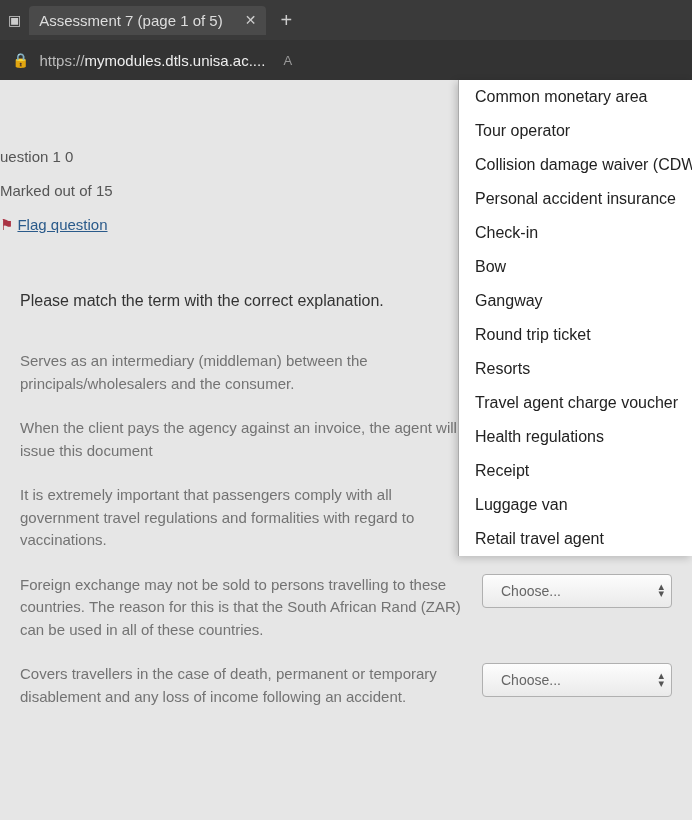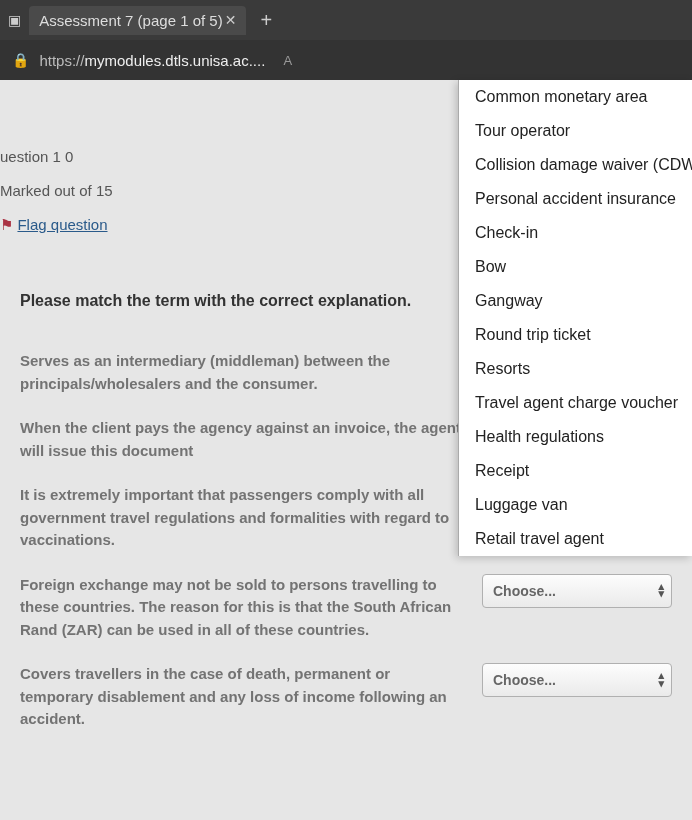--- a/index.html
+++ b/index.html
@@ -1,41 +1,41 @@
 <!DOCTYPE html>
 <html><head>
 <meta charset="utf-8">
 <style>
   * { margin: 0; padding: 0; box-sizing: border-box; font-family: Arial, sans-serif; }
   body { width: 692px; height: 820px; background: #e8e8e8; overflow: hidden; position: relative; }
 
   .browser-chrome { background: #3a3a3a; color: #c0c0c0; }
   .tab-bar { display: flex; align-items: center; height: 40px; padding: 0 8px; gap: 8px; }
-  .tab { display: flex; align-items: center; gap: 2px; background: #4a4a4a; padding: 6px 10px; border-radius: 4px 4px 0 0; font-size: 15px; color: #ddd; }
+  .tab { display: flex; align-items: center; gap: 22px; background: #4a4a4a; padding: 6px 10px; border-radius: 4px 4px 0 0; font-size: 15px; color: #ddd; }
   .tab-icon, .tab-close, .tab-add { color: #ccc; font-size: 14px; }
   .tab-add { font-size: 20px; padding: 0 6px; }
   .addr-bar { display: flex; align-items: center; height: 40px; padding: 0 12px; gap: 10px; background: #333; }
   .lock-icon { color: #aaa; font-size: 14px; }
   .url { color: #bbb; font-size: 15px; text-align: center; }
   .url .host { color: #eee; }
   .addr-right { color: #999; font-size: 13px; margin-left: 8px; }
 
   .page { background: #e6e6e6; height: calc(820px - 80px); padding-top: 60px; position: relative; }
 
   .meta-block { padding: 0 0 0 0px; color: #555; font-size: 15px; line-height: 2; }
   .meta-row { padding: 2px 0 2px 0; }
   .flag-link { color: #2a5a8a; text-decoration: underline; cursor: pointer; }
   .flag-ico { color: #a34; margin-right: 4px; }
 
-  .content { padding: 20px 20px 0 20px; font-weight: bold; }
+  .content { padding: 20px 20px 0 20px; }
   .prompt { font-size: 16px; color: #333; margin: 30px 0 40px 0; }
   .match-row { display: flex; gap: 20px; margin-bottom: 22px; align-items: flex-start; }
   .match-text { flex: 1; font-size: 15px; color: #737373; line-height: 1.5; }
   .select-wrap { width: 190px; position: relative; }
-  .choose-box { width: 190px; height: 34px; border: 1px solid #b0b0b0; border-radius: 4px; background: linear-gradient(#fdfdfd,#eaeaea); display: flex; align-items: center; padding: 0 10px; font-size: 14px; color: #666; cursor: pointer; }
+  .choose-box { width: 190px; height: 34px; border: 1px solid #b0b0b0; border-radius: 4px; background: linear-gradient(#fdfdfd,#eaeaea); display: flex; align-items: center; padding: 0 18px; font-size: 14px; color: #666; cursor: pointer; }
   .choose-box.active { box-shadow: 0 0 0 2px #e0b0b0; border-color: #d09090; }
   .choose-arrows { position: absolute; right: 8px; top: 50%; transform: translateY(-50%); font-size: 11px; color: #555; line-height: 0.7; }
   .cursor-icon { position: absolute; right: -6px; bottom: -10px; font-size: 16px; color: #222; }
 
   .dropdown { position: absolute; top: 0; right: 0; width: 234px; background: #fff; border-left: 1px solid #aaa; box-shadow: -2px 2px 8px rgba(0,0,0,0.2); z-index: 50; }
   .dd-item { padding: 8px 16px; font-size: 16px; color: #222; cursor: pointer; white-space: nowrap; overflow: hidden; }
 </style>
 </head>
 <body>
 

